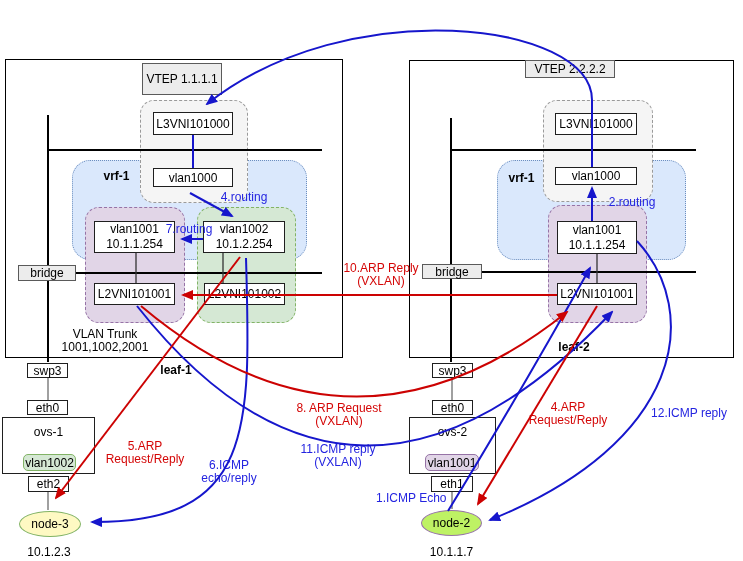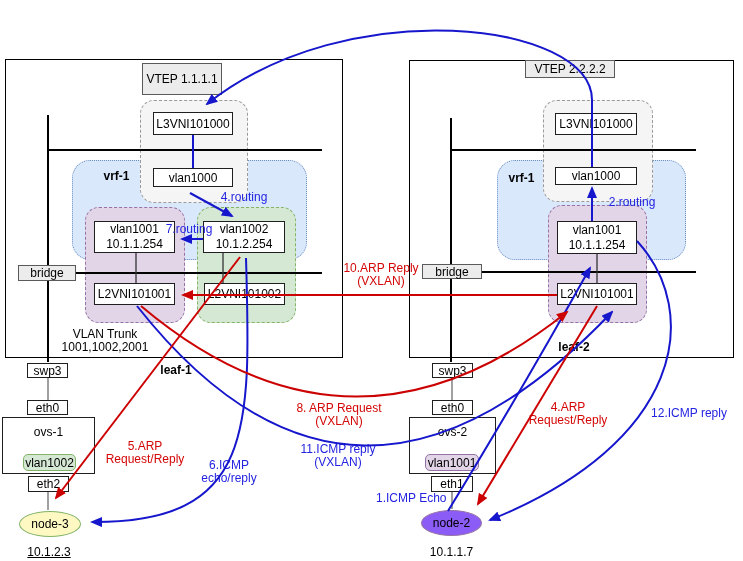--- a/index.html
+++ b/index.html
@@ -15,21 +15,21 @@
   svg.layer{position:absolute;left:0;top:0;pointer-events:none;}
   #rails{z-index:2;}
   #arrows{z-index:4;}
   .box{background:#fff;border:1px solid #1f1f1f;display:flex;align-items:center;justify-content:center;
        font-size:12px;white-space:nowrap;z-index:3;}
   .box2{flex-direction:column;line-height:15px;}
   .graybox{background:#ececec;border:1px solid #5a5a5a;}
   .chip-green{background:#d5e8d4;border:1px solid #82b366;border-radius:5px;}
   .chip-purple{background:#e1d5e7;border:1px solid #9673a6;border-radius:5px;}
   .ellipse-green{background:#fef9c3;border:1px solid #82b366;border-radius:50%;}
-  .ellipse-purple{background:#8b5cf6;border:1px solid #9673a6;border-radius:50%;}
+  .ellipse-purple{background:#bef264;border:1px solid #9673a6;border-radius:50%;}
   .lbl{font-size:12px;line-height:13px;text-align:center;white-space:nowrap;z-index:3;}
   .blue{color:#2424e0;}
   .red{color:#d40606;}
   .bold{font-weight:bold;}
   .lbl span{display:block;}
 </style>
 </head>
 <body>
 
 <div id="stage">
@@ -95,21 +95,21 @@
   <div class="abs box" style="left:557px;top:283px;width:80px;height:22px;">L2VNI101001</div>
   <div class="abs box graybox" style="left:422px;top:264px;width:60px;height:15px;">bridge</div>
   <div class="abs lbl bold" style="left:552px;top:341px;width:44px;">leaf-2</div>
 
   <div class="abs box" style="left:27px;top:363px;width:41px;height:15px;">swp3</div>
   <div class="abs box" style="left:27px;top:400px;width:41px;height:15px;">eth0</div>
   <div class="abs box" style="left:2px;top:417px;width:93px;height:57px;align-items:flex-start;padding-top:7px;">ovs-1</div>
   <div class="abs box chip-green" style="left:23px;top:454px;width:53px;height:17px;">vlan1002</div>
   <div class="abs box" style="left:28px;top:476px;width:41px;height:16px;">eth2</div>
   <div class="abs box ellipse-green" style="left:19px;top:511px;width:62px;height:26px;">node-3</div>
-  <div class="abs lbl" style="left:18px;top:546px;width:62px;text-decoration:underline;">10.1.2.3</div>
+  <div class="abs lbl" style="left:18px;top:546px;width:62px;">10.1.2.3</div>
 
   <div class="abs box" style="left:432px;top:363px;width:41px;height:15px;">swp3</div>
   <div class="abs box" style="left:432px;top:400px;width:41px;height:15px;">eth0</div>
   <div class="abs box" style="left:409px;top:417px;width:87px;height:57px;align-items:flex-start;padding-top:7px;">ovs-2</div>
   <div class="abs box chip-purple" style="left:425px;top:454px;width:54px;height:17px;">vlan1001</div>
   <div class="abs box" style="left:431px;top:476px;width:42px;height:16px;">eth1</div>
   <div class="abs box ellipse-purple" style="left:421px;top:510px;width:61px;height:26px;">node-2</div>
   <div class="abs lbl" style="left:421px;top:546px;width:61px;">10.1.1.7</div>
 
   <div class="abs lbl blue" style="left:607px;top:196px;width:50px;">2.routing</div>

